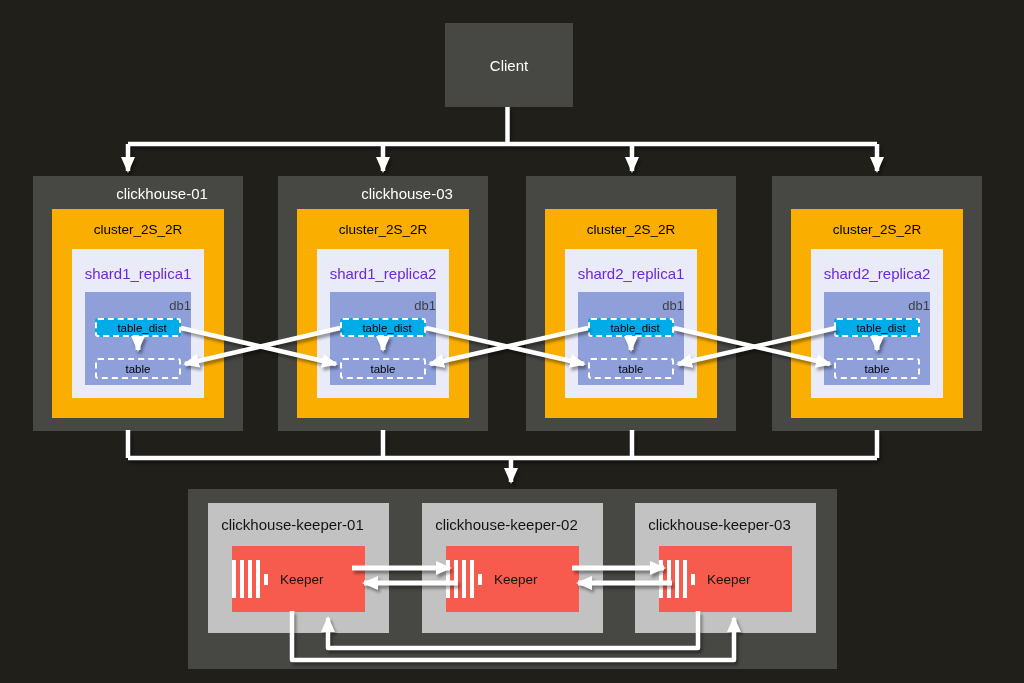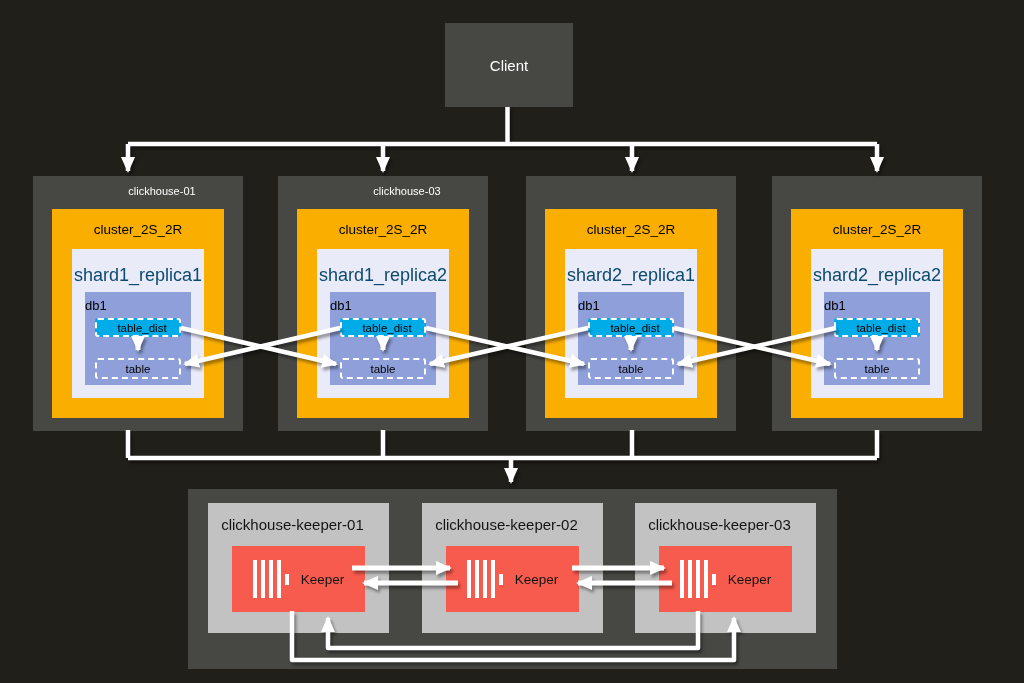--- a/index.html
+++ b/index.html
@@ -19,45 +19,45 @@
   }
 
   
   .node { position: absolute; top: 176px; width: 210px; height: 255px; }
   .node.n1 { left: 33px; }
   .node.n2 { left: 278px; }
   .node.n3 { left: 526px; }
   .node.n4 { left: 772px; }
   .node-title {
     position: absolute; top: 9px; left: 0; right: 0; text-align: center;
-    color: var(--text-light, #f5f5f5); font-size: 11px; padding-left: 48px;
+    color: var(--text-light, #f5f5f5); font-size: 15px; padding-left: 48px;
   }
   .cluster {
     position: absolute; left: 19px; right: 19px; top: 33px; bottom: 13px;
     background: var(--orange, #f9ae00);
   }
   .cluster-title {
     position: absolute; top: 13px; left: 0; right: 0; text-align: center;
     color: #000; font-size: 13.5px;
   }
   .shard {
     position: absolute; left: 20px; right: 20px; top: 40px; bottom: 20px;
     background: var(--lavender, #eaebf8);
   }
   .shard-title {
     position: absolute; top: 16px; left: 0; right: 0; text-align: center;
-    color: #0c4a6e; font-size: 18px;
+    color: #6d28d9; font-size: 15px;
   }
   .db {
     position: absolute; left: 13px; right: 13px; top: 43px; bottom: 13px;
     background: var(--periwinkle, #8e9fd9);
   }
   .db-title {
-    position: absolute; top: 6px; left: 0; right: 0; text-align: left;
-    color: #000000; font-size: 13px;
+    position: absolute; top: 6px; left: 0; right: 0; text-align: right;
+    color: #404040; font-size: 13px;
   }
   .tdist {
     position: absolute; left: 10px; right: 10px; top: 26px; height: 19px;
     background: var(--cyan, #00ace8);
     border: 2px dashed #fff; border-radius: 3px;
     display: flex; align-items: center; justify-content: center;
     color: #000; font-size: 11.5px; padding-left: 8px;
   }
   .tbl {
     position: absolute; left: 10px; right: 10px; bottom: 6px; height: 21px;
@@ -77,21 +77,21 @@
   .keeper.k1 { left: 20px; }
   .keeper.k2 { left: 234px; }
   .keeper.k3 { left: 447px; }
   .keeper-title {
     position: absolute; top: 13px; left: 0; right: 12px; text-align: center;
     color: #141414; font-size: 15px;
   }
   .keeper-red {
     position: absolute; left: 24px; top: 43px; width: 133px; height: 66px;
     background: var(--keeper-red, #f75b4d);
-    display: flex; align-items: center; justify-content: center; gap: 12px;
+    display: flex; align-items: center; gap: 12px;
     color: #141414; font-size: 13.5px;
   }
   .ch-logo { display: flex; align-items: center; gap: 4px; }
   .ch-logo .bar { width: 4px; height: 38px; background: #fff; }
   .ch-logo .dot { width: 4px; height: 11px; background: #fff; }
 
   
   svg.overlay {
     position: absolute; left: 0; top: 0; width: 1024px; height: 683px;
     pointer-events: none;

